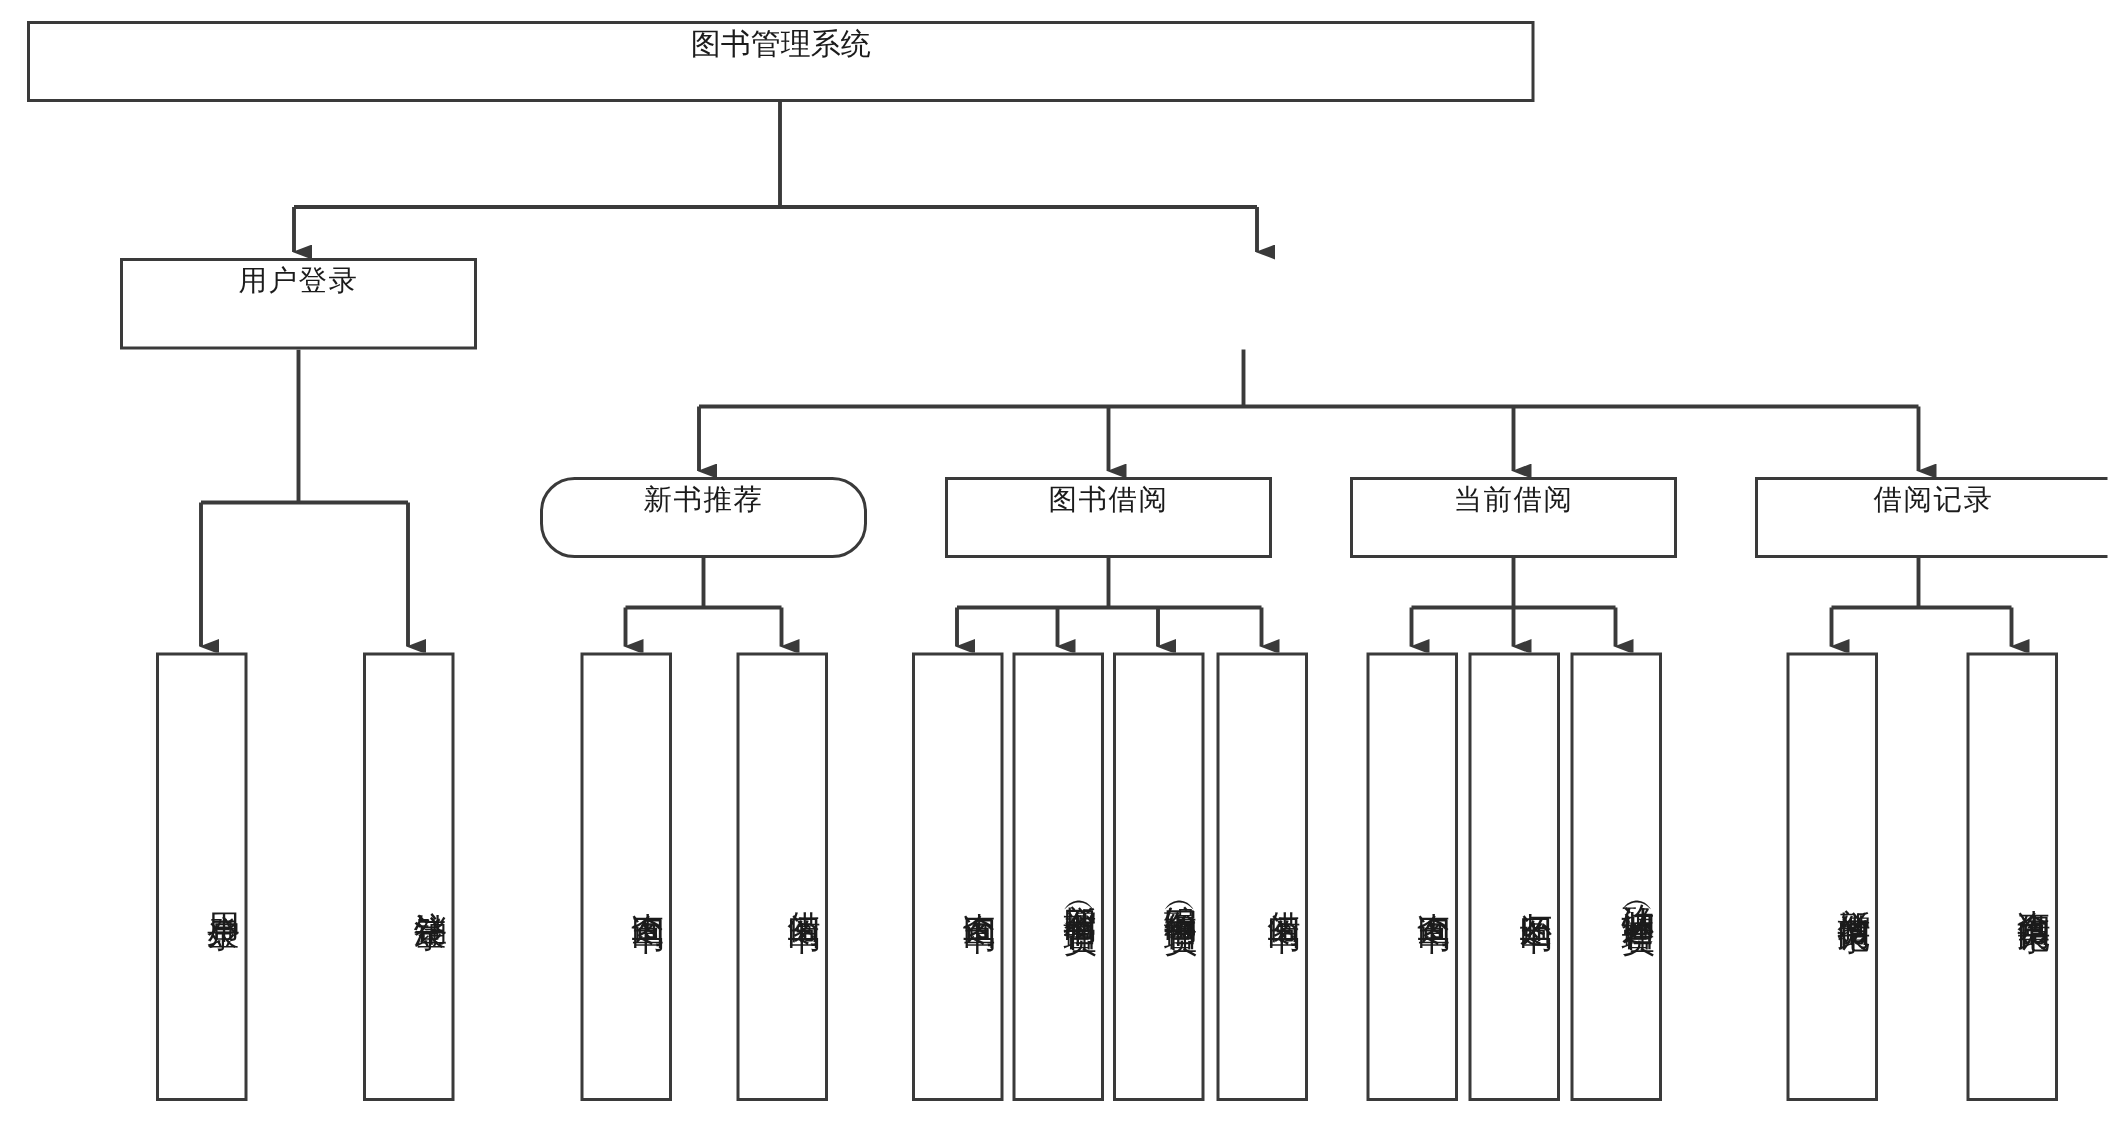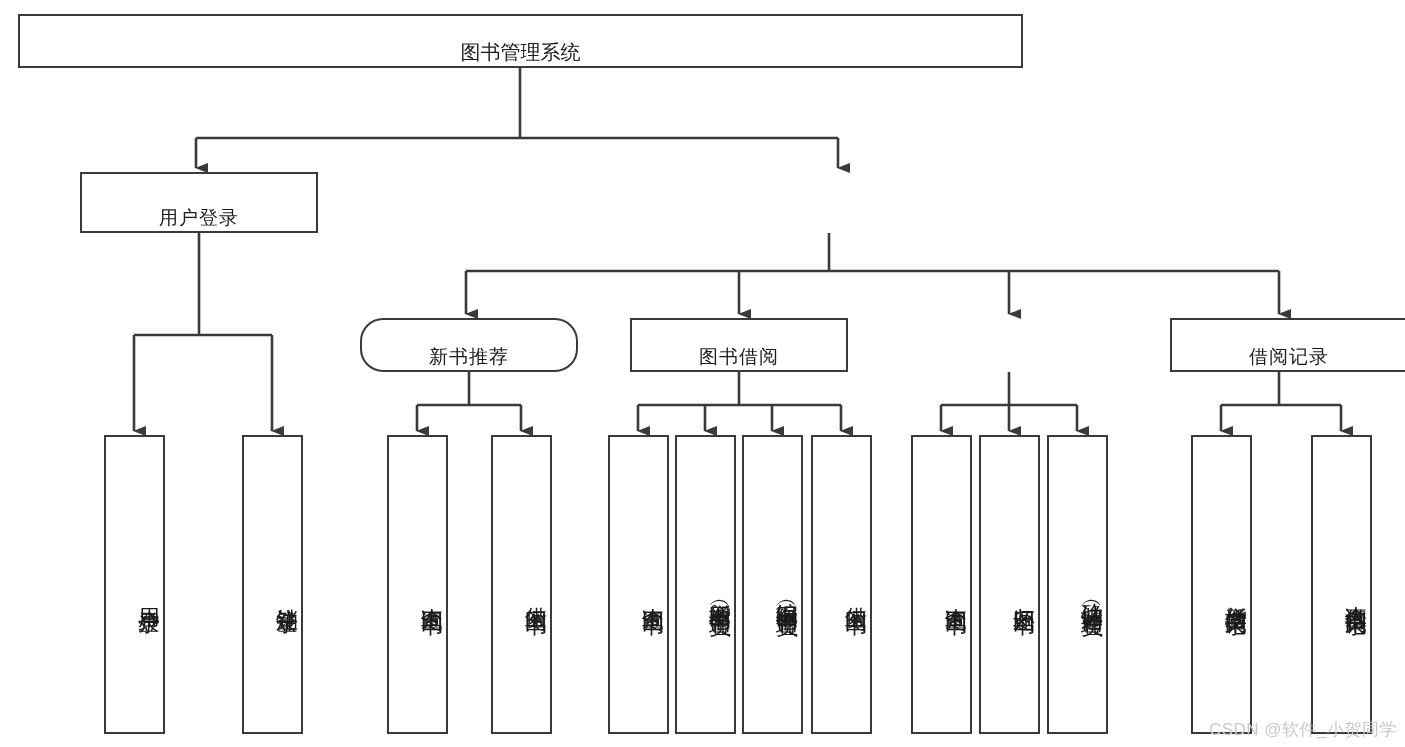--- a/index.html
+++ b/index.html
@@ -2,21 +2,21 @@
 <html><head>
 <meta charset="utf-8">
 <style>
   html,body{margin:0;padding:0;background:#ffffff;}
   body{width:1405px;height:747px;overflow:hidden;
        font-family:"Liberation Sans","DejaVu Sans",sans-serif;}
   #diagram-root{position:relative;width:1405px;height:747px;background:#ffffff;}
   svg#wires{position:absolute;left:0;top:0;width:1405px;height:747px;pointer-events:none;}
 
   .node{position:absolute;box-sizing:border-box;background:#ffffff;
-        border:2px solid #3a3a3a;display:flex;align-items:flex-end;
+        border:2px solid #3a3a3a;display:flex;align-items:flex-start;
         justify-content:center;color:#1b1b1b;}
   .node.horiz{font-size:19px;letter-spacing:1px;}
   .node.root{font-size:20px;}
   .node.vert{writing-mode:vertical-rl;text-orientation:upright;
              font-size:22px;line-height:1.28;letter-spacing:2px;
              padding-top:18px;align-items:flex-start;justify-content:center;}
   .node.vert span{display:block;}
   .watermark{position:absolute;right:8px;bottom:6px;font-size:17px;
              color:#c9c9c9;white-space:nowrap;letter-spacing:0.5px;}
 </style>
@@ -82,20 +82,23 @@
   <div class="node horiz" style="left:80px;top:172px;width:238px;height:61px;">
     <span>用户登录</span>
   </div>
 
   <div class="node horiz" style="left:360px;top:318px;width:218px;height:54px;border-radius:23px;">
     <span>新书推荐</span>
   </div>
   <div class="node horiz" style="left:630px;top:318px;width:218px;height:54px;">
     <span>图书借阅</span>
   </div>
+  <div class="node horiz" style="left:900px;top:318px;width:218px;height:54px;">
+    <span>当前借阅</span>
+  </div>
   <div class="node horiz" style="left:1170px;top:318px;width:238px;height:54px;">
     <span>借阅记录</span>
   </div>
 
   <div class="node vert" style="left:104px;top:435px;width:61px;height:299px;">
     <span>用户登录</span>
   </div>
   <div class="node vert" style="left:242px;top:435px;width:61px;height:299px;">
     <span>注销登录</span>
   </div>
@@ -130,14 +133,13 @@
     <span>确认归还（管理员）</span>
   </div>
 
   <div class="node vert" style="left:1191px;top:435px;width:61px;height:299px;">
     <span>新增借阅记录</span>
   </div>
   <div class="node vert" style="left:1311px;top:435px;width:61px;height:299px;">
     <span>查询借阅记录</span>
   </div>
 
-  <div class="watermark">CSDN @软件_小贺同学</div>
 </div>
 
 </body></html>

